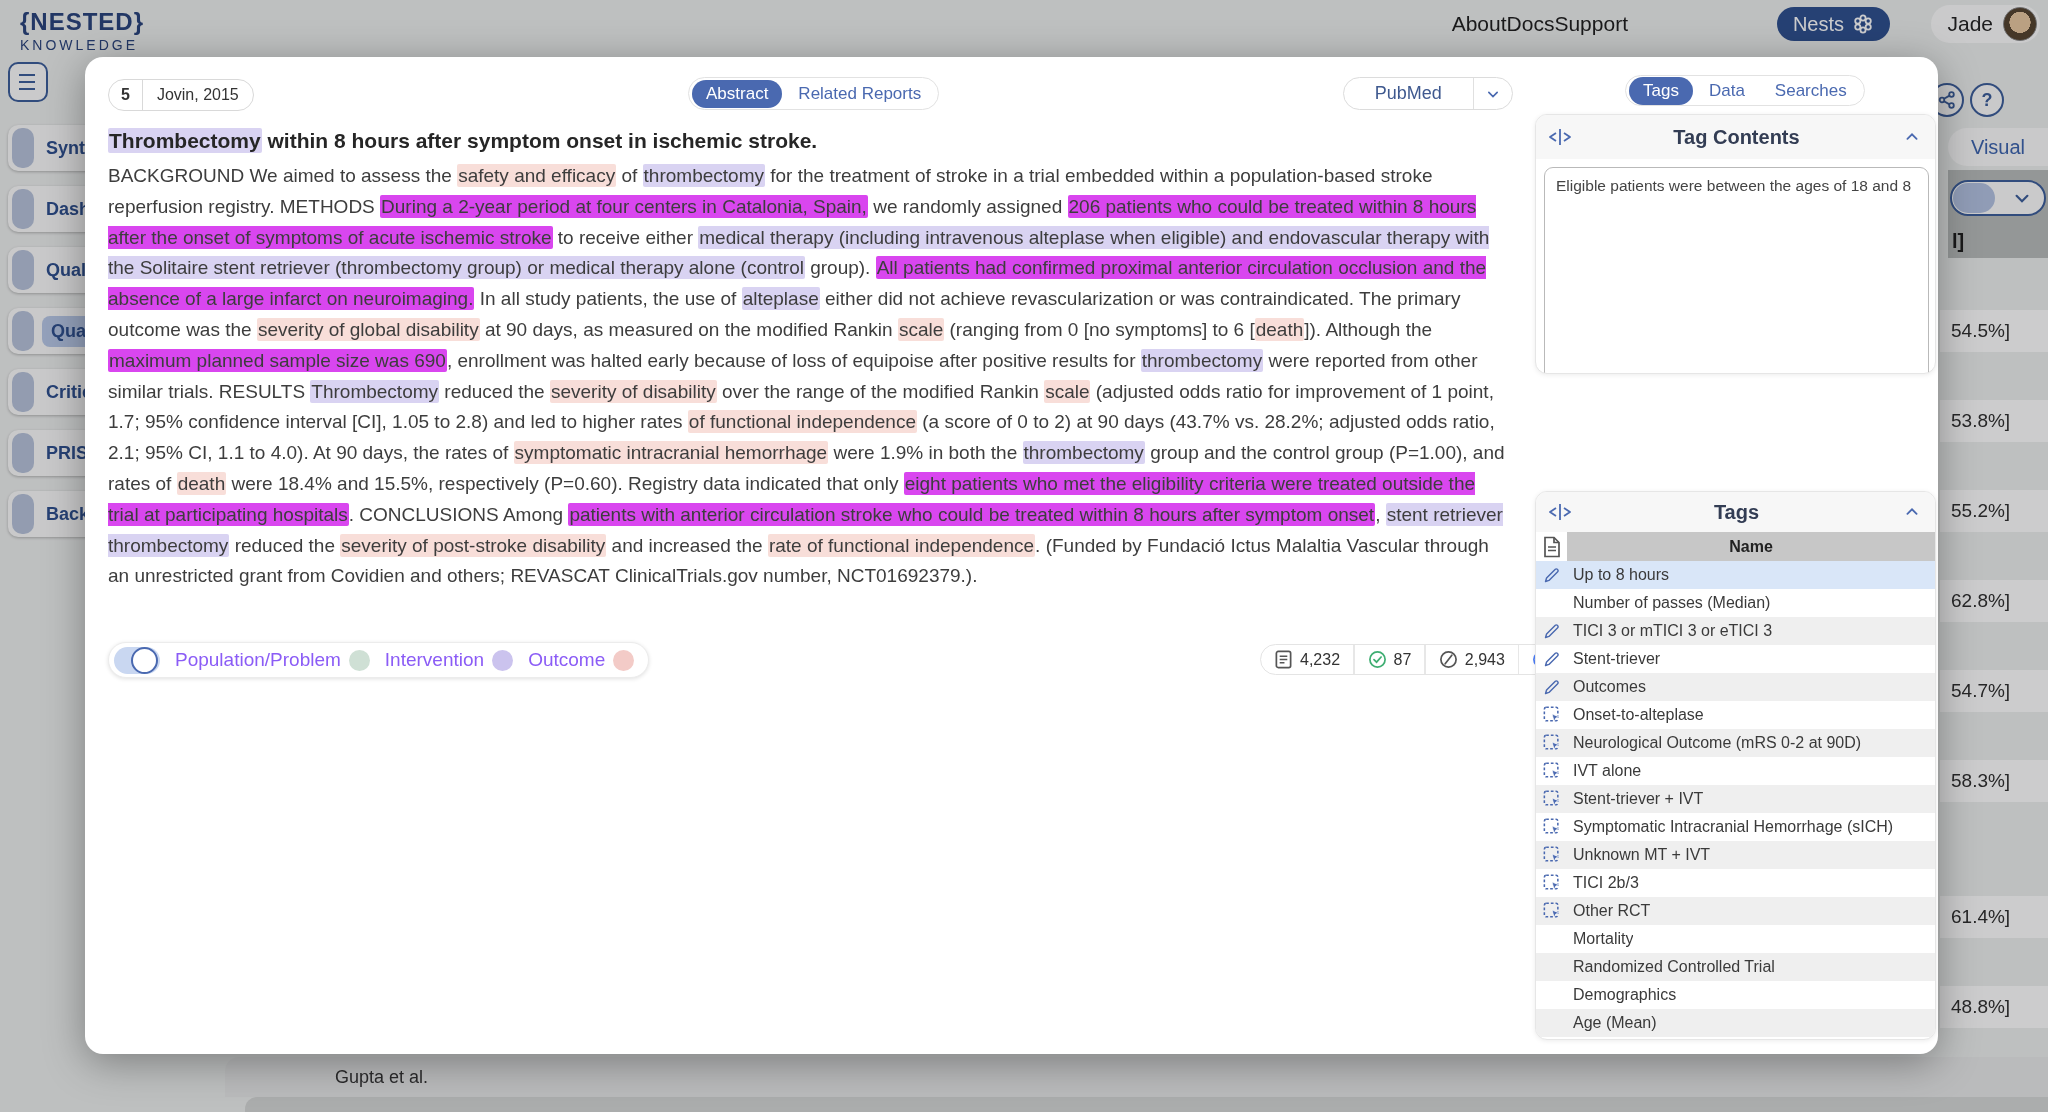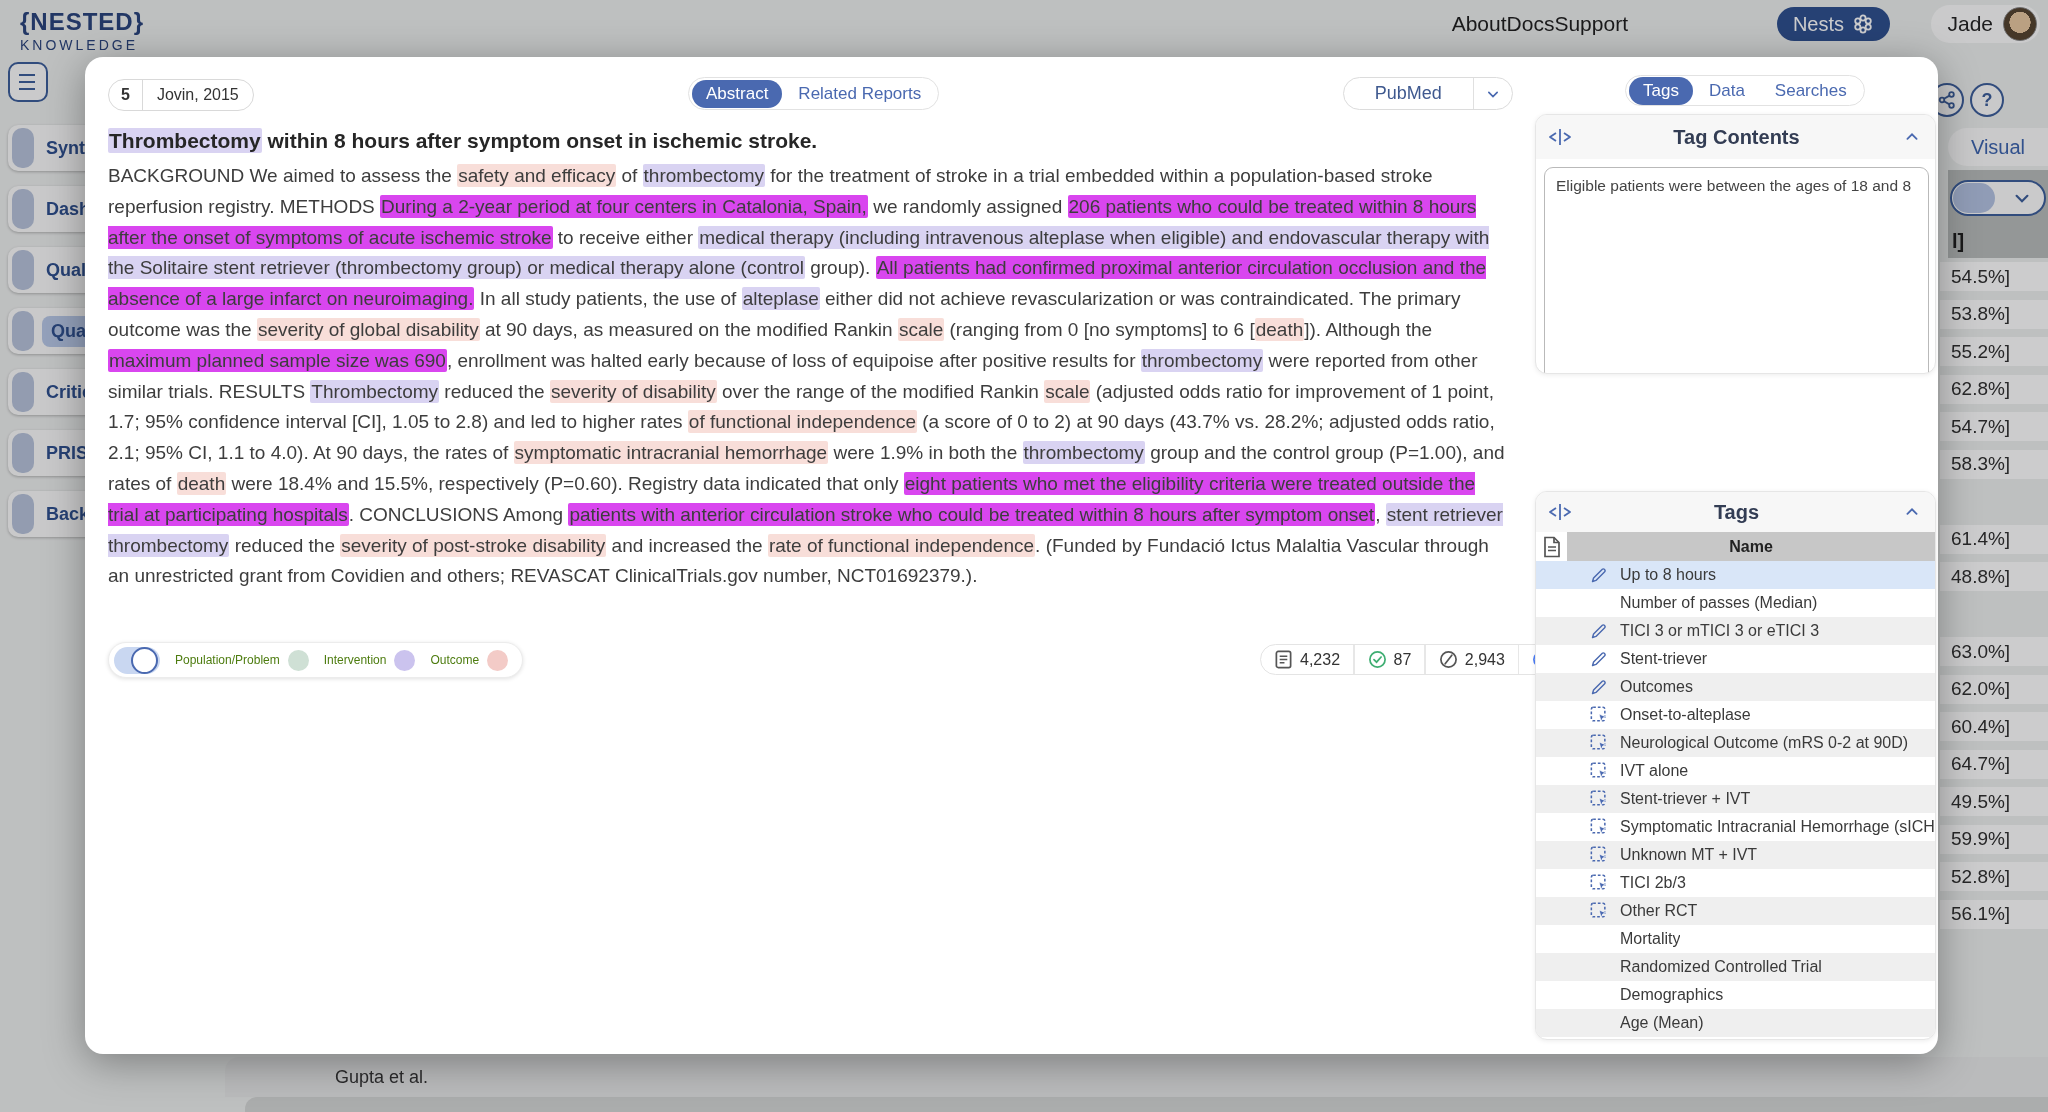--- a/index.html
+++ b/index.html
@@ -37,21 +37,21 @@
   #bg-visual { right:0; top:128px; width:100px; height:38px; background:#fbfbfb; border-radius:19px 0 0 19px;
     color:#3c64ae; font-size:20px; display:flex; align-items:center; justify-content:center; }
   #bg-gray-head { left:1948px; top:170px; width:100px; height:88px; background:#b9bcbb; }
   #bg-toggle { left:1950px; top:180px; width:96px; height:36px; background:#fdfdfd; border:2px solid #3b5d9a;
     border-radius:18px; display:flex; align-items:center; }
   #bg-toggle .seg { width:42px; height:30px; border-radius:15px; background:#b3c3e2; margin-left:1px; }
   #bg-col-header { left:1952px; top:230px; font-size:20px; font-weight:bold; color:#1c1c1c; }
   #bg-table-rows { left:1940px; top:262px; width:108px; }
   .bg-row { height:37.5px; display:flex; align-items:center; }
   .bg-row.band > span { background:transparent; }
-  .bg-row.band { background:#ffffff; height:29px; margin-bottom:8.5px; }
+  .bg-row.band { background:#ffffff; height:42px; margin-bottom:8.5px;margin-top:48px; }
   .bg-row span { font-size:19px; color:#2e2e2e; padding-left:11px; white-space:nowrap; }
 
   #bg-bottom1 { left:225px; top:1057px; width:1823px; height:40px; background:#e9eaea; border-radius:14px 0 0 0;
     display:flex; align-items:center; }
   #bg-bottom1 span { margin-left:110px; font-size:18px; color:#333; }
   #bg-bottom2 { left:245px; top:1097px; width:1803px; height:15px; background:#d6d8d7; border-radius:12px 0 0 0; }
 
   #dim-overlay { position:absolute; inset:0; background:rgba(13,15,20,0.21); z-index:5; }
 
   
@@ -84,21 +84,21 @@
   .hl-population { background:#d946ef; border-radius:2px; padding:1px 1px; }
   .hl-intervention { background:#d9d3f2; border-radius:2px; padding:1px 1px; }
   .hl-outcome { background:#f8ded9; border-radius:2px; padding:1px 1px; }
 
   #legend-pill { left:23px; top:585px; height:36px; background:#fff; border:1.5px solid #ececec; border-radius:18px;
     box-shadow:0 1px 4px rgba(0,0,0,.12); display:flex; align-items:center; padding:0 14px 0 5px; gap:15px; }
   #legend-switch { width:46px; height:27px; border-radius:14px; background:#c9d7f1; position:relative; flex:none; }
   #legend-switch .knob { position:absolute; left:17px; top:0px; width:27px; height:27px; border-radius:50%;
     background:#fff; border:2.5px solid #4a69b0; }
   .lg-item { display:flex; align-items:center; gap:8px; }
-  .lg-label { font-size:12px; color:#4d7c0f; }
+  .lg-label { font-size:19px; color:#8b5cf6; }
   .lg-dot { width:21px; height:21px; border-radius:50%; }
 
   #stats-pill { left:1175px; top:587px; height:31px; background:#fff; border:1.5px solid #e4e4e4; border-radius:16px;
     display:flex; align-items:center; }
   .stat-group { display:flex; align-items:center; gap:7px; padding:0 13px; font-size:16px; color:#333; }
   .stat-sep { width:1.5px; height:100%; background:#e7e7e7; }
 
   
   .panel { border:1.5px solid #e6e6e6; border-radius:12px; background:#fff; box-shadow:0 1px 5px rgba(0,0,0,.08); overflow:hidden; }
   #tc-panel { left:1450px; top:57px; width:401px; height:260px; }
@@ -106,21 +106,21 @@
   .panel-head { height:44px; background:#f7f7f7; display:flex; align-items:center; padding:0 12px; }
   #tags-panel .panel-head { height:40px; }
   .panel-title { flex:1; text-align:center; font-size:20px; font-weight:bold; color:#333d54; }
   #tc-textarea { margin:8px; width:385px; height:304px; border:1.5px solid #b9b9b9; border-radius:9px;
     padding:9px 11px; font-size:15.5px; color:#444; white-space:nowrap; overflow:hidden; }
 
   #tags-table-head { display:flex; height:29px; align-items:stretch; }
   #tags-table-head .icon-cell { width:31px; display:flex; align-items:center; justify-content:center; }
   #tags-table-head .name-cell { flex:1; background:#c7c7c7; display:flex; align-items:center; justify-content:center;
     font-size:16px; font-weight:bold; color:#222; }
-  .tag-row { display:flex; height:28px; align-items:center; cursor:pointer;padding-left:47px; }
+  .tag-row { display:flex; height:28px; align-items:center; cursor:pointer; }
   .tag-row.zebra { background:#efefef; }
   .tag-row.selected { background:#d9e6f8; }
   .tag-icon { width:31px; display:flex; align-items:center; justify-content:center; flex:none; }
   .tag-name { font-size:16px; color:#3a3a3a; padding-left:6px; white-space:nowrap; overflow:hidden; }
 
   svg { display:block; }
 </style>
 </head>
 <body>
 

